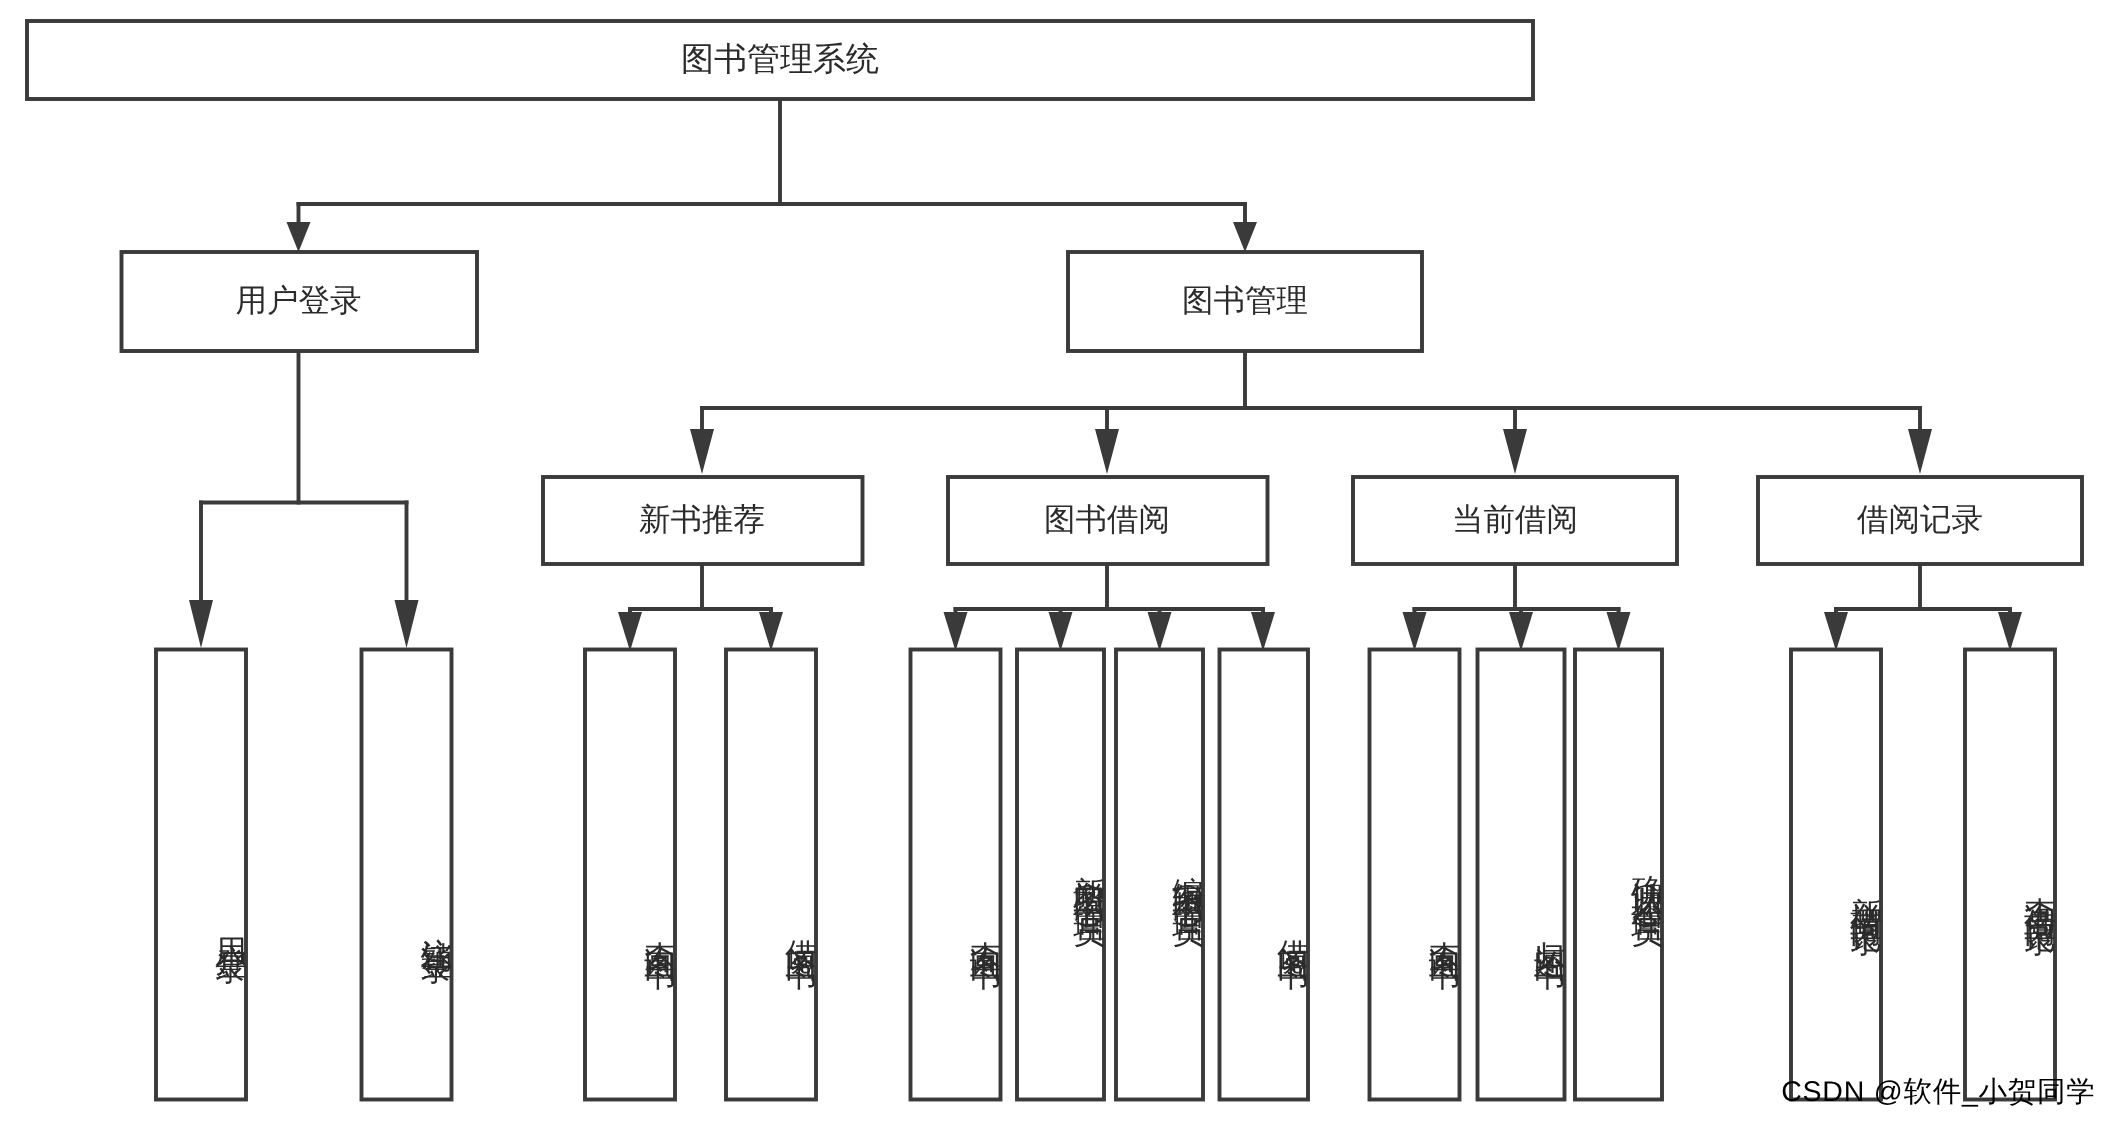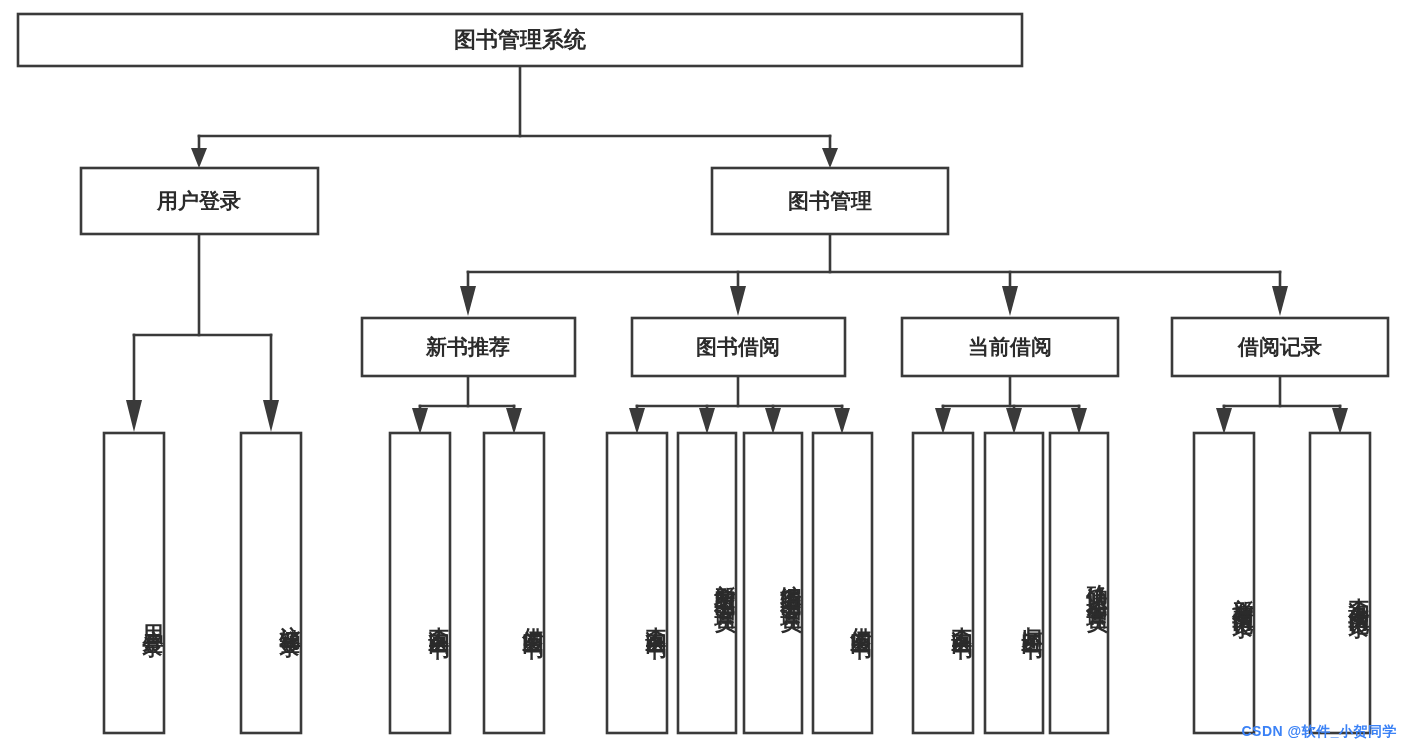--- a/index.html
+++ b/index.html
@@ -11,21 +11,20 @@
     width: 1405px;
     height: 747px;
     font-family: "Liberation Sans", "DejaVu Sans", sans-serif;
     overflow: hidden;
   }
   #diagram-root {
     position: relative;
     width: 1405px;
     height: 747px;
     background: #ffffff;
-    font-weight: bold;
   }
   svg#diagram-svg {
     position: absolute;
     left: 0;
     top: 0;
     width: 1405px;
     height: 747px;
     display: block;
   }
   .node-box {
@@ -67,22 +66,22 @@
     align-items: flex-start;
     justify-content: center;
     white-space: nowrap;
     pointer-events: none;
   }
   .watermark {
     position: absolute;
     right: 8px;
     bottom: 6px;
     font-family: "Liberation Sans", "DejaVu Sans", sans-serif;
-    font-size: 14px;
-    color: #3b82f6;
+    font-size: 19px;
+    color: #000000;
     letter-spacing: 0.5px;
     white-space: nowrap;
   }
 </style>
 </head>
 <body>
 
 <div id="diagram-root">
 
   <svg id="diagram-svg" viewBox="0 0 1405 747">

